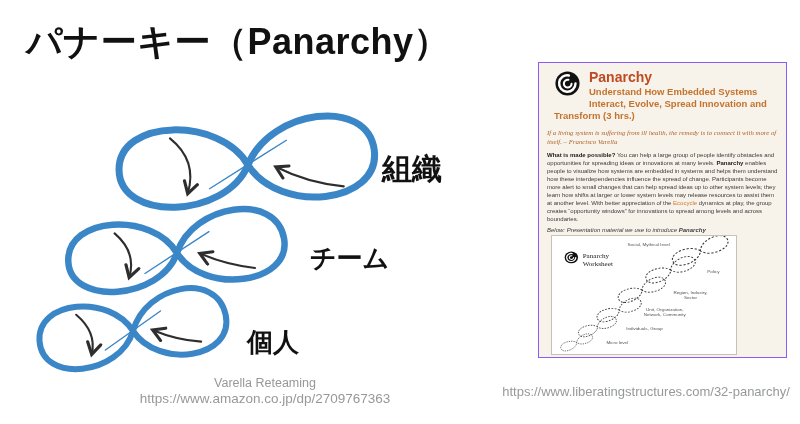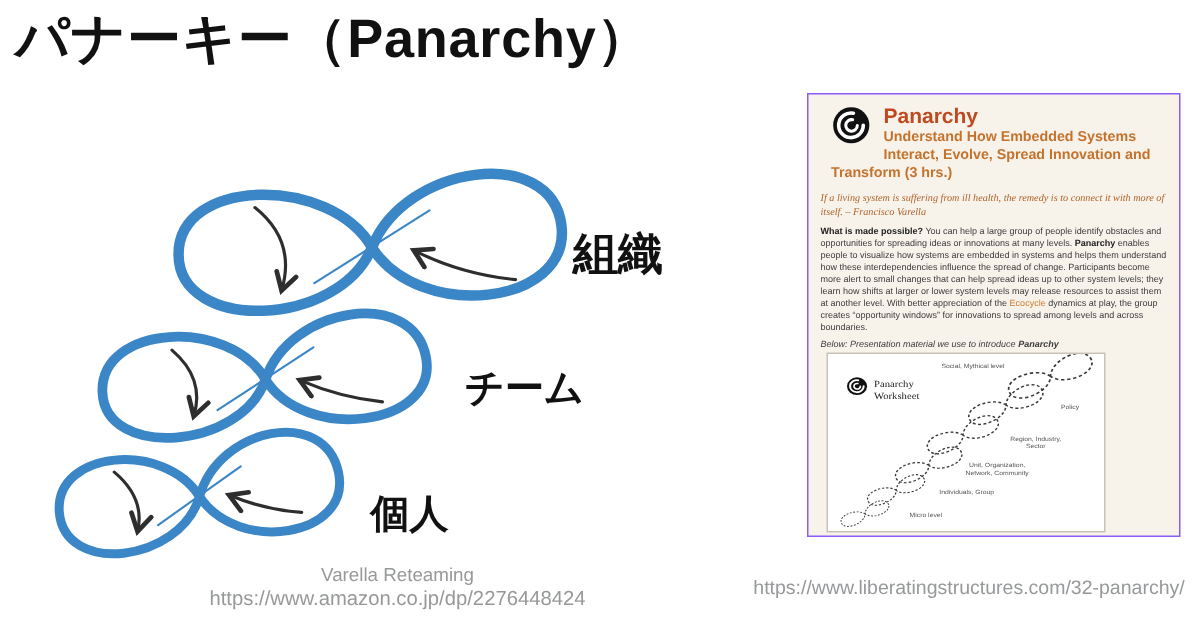--- a/index.html
+++ b/index.html
@@ -1,21 +1,21 @@
 <!DOCTYPE html>
 <html style="--blue: #3b86c7; --accent: #bf4a1f; --accent2: #c4732d; --quote: #b0652c; --link: #d07a2e; --gray: #96989a;"><head>
 <meta charset="utf-8">
 <style>
   html,body{margin:0;padding:0;background:#fff;}
   .slide{
     position:relative;width:800px;height:424px;background:#ffffff;overflow:hidden;
     font-family:"Liberation Sans","DejaVu Sans",sans-serif;
   }
   .slide-title{
-    position:absolute;left:10px;top:2px;margin:0;
+    position:absolute;left:10px;top:2px;margin:16px;
     font-size:36px;font-weight:700;color:#111;letter-spacing:0.5px;
   }
   
   .figure-svg{position:absolute;left:10px;top:62px;}
   .loop-path{fill:none;stroke:var(--blue,#3b86c7);stroke-linecap:round;stroke-linejoin:round;}
   .cross-strand{fill:none;stroke:var(--blue,#3b86c7);stroke-width:1.4px;stroke-linecap:round;}
   .flow-arrow{fill:none;stroke:#2e2e2e;stroke-width:2.1px;stroke-linecap:round;}
   .fig-label{fill:#111;font-weight:600;}
   
   .caption{position:absolute;color:var(--gray,#96989a);text-align:center;line-height:1.2;}
@@ -85,21 +85,21 @@
       <path class="cross-strand" d="M-30 15 L30 -16"></path>
       <path class="loop-path" stroke-width="6" d="M0 0 C-18 -40 -91 -44 -94 -3 C-97 40 -19 42 0 0 C19 -44 91 -48 94 -3 C97 41 20 42 0 0"></path>
       <path class="flow-arrow" marker-end="url(#ah)" d="M-54 -24 Q-36 -4 -44 17"></path>
       <path class="flow-arrow" marker-end="url(#ah)" d="M66 20 Q42 15 20 2"></path>
     </g>
     <text class="fig-label" x="237" y="289" font-size="26">個人</text>
   </svg>
 
   <div class="caption caption-left">
     <div class="l1">Varella Reteaming</div>
-    <div class="l2">https://www.amazon.co.jp/dp/2276448424</div>
+    <div class="l2">https://www.amazon.co.jp/dp/2709767363</div>
   </div>
 
   <div class="webpage">
     <div class="wp-head">
       <svg class="wp-logo" viewBox="0 0 28 28">
         <g id="ls-logo">
           <circle cx="14" cy="14" r="12.5" fill="#111"></circle>
           <path d="M15.5 5.7 A8.5 8.5 0 1 0 22.3 14" fill="none" stroke="#fff" stroke-width="2.5" stroke-linecap="round"></path>
           <path d="M15 10.2 A4 4 0 1 0 18.2 14.2" fill="none" stroke="#fff" stroke-width="2.1" stroke-linecap="round"></path>
         </g>

